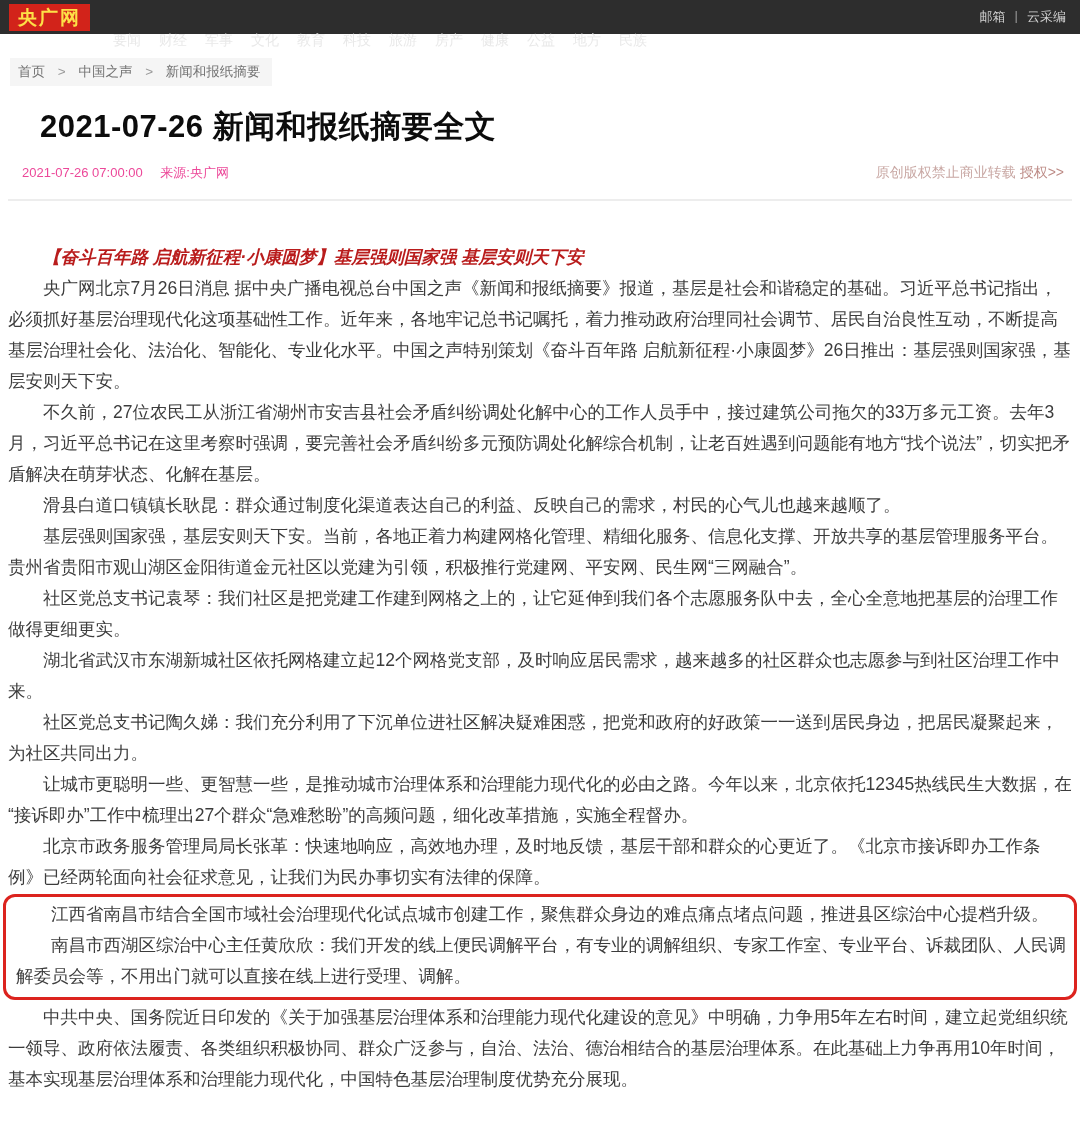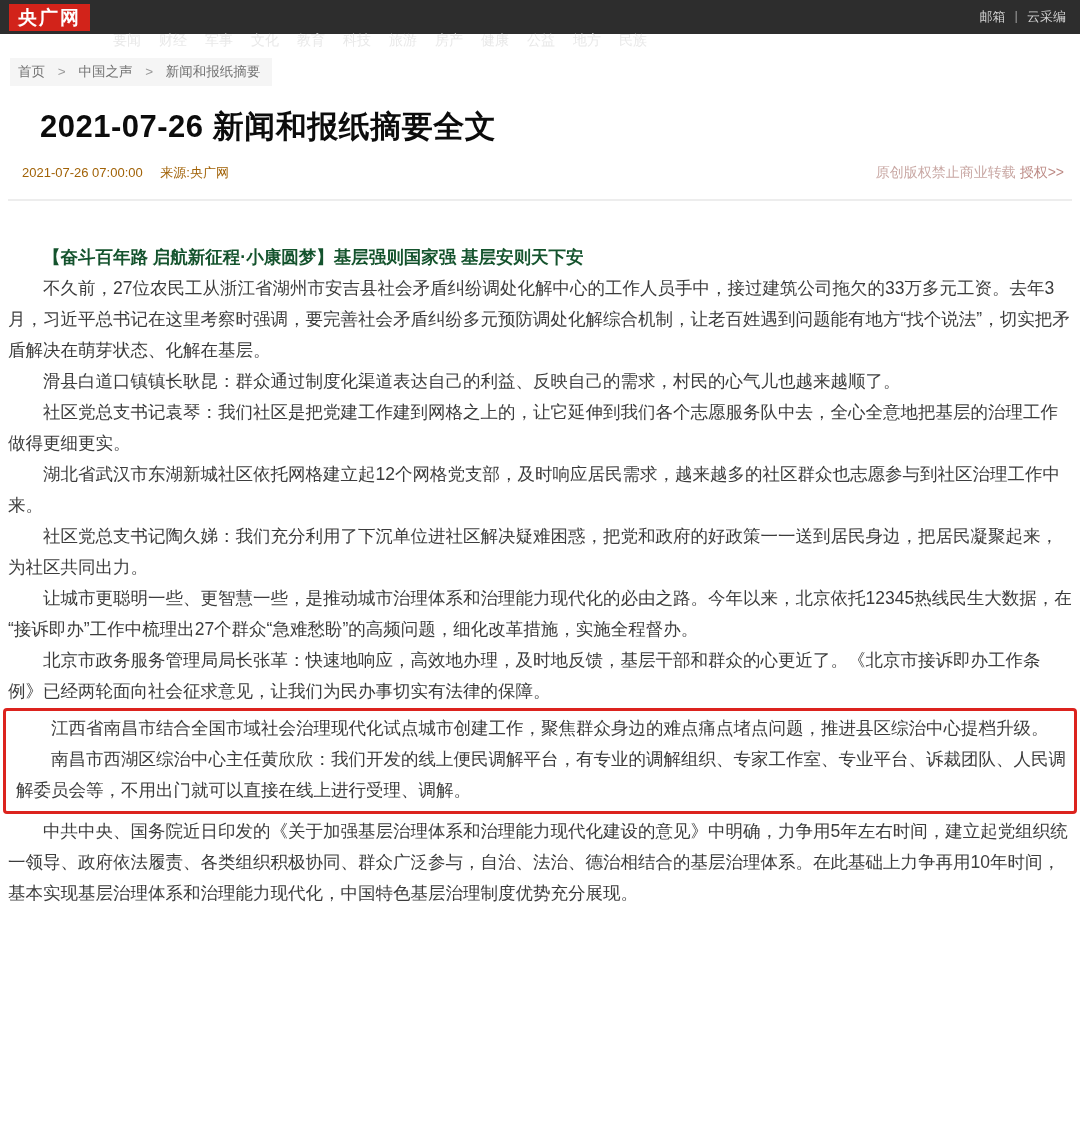--- a/index.html
+++ b/index.html
@@ -10,21 +10,21 @@
     overflow:hidden;
   }
 
   
   .navbar {
     height:34px; background:#2d2d2d;
     display:flex; align-items:center;
     padding:0 14px 0 9px;
   }
   .logo {
-    background:#d2231a; color:#ffffff; font-weight:bold;
+    background:#d2231a; color:#fde047; font-weight:bold;
     font-size:19px; line-height:27px; padding:0 9px;
     letter-spacing:2px; cursor:pointer; flex:0 0 auto;
   }
   .nav-items { display:flex; margin-left:14px; }
   .nav-item {
     color:#e9e9e9; font-size:14px; padding:0 9px;
     cursor:pointer; white-space:nowrap;margin-top:47px;
   }
   .navbar-right { margin-left:auto; display:flex; align-items:center; }
   .nav-right-item { display:flex; align-items:flex-start; color:#d2d2d2; font-size:13px; cursor:pointer; }
@@ -43,39 +43,39 @@
 
   
   .article-title {
     font-size:31px; font-weight:bold; color:#0c0c0c;
     margin:20px 0 0; padding-left:40px; letter-spacing:0.5px;
   }
   .meta-row {
     display:flex; justify-content:space-between; align-items:flex-end;
     padding:16px 16px 0 22px;
   }
-  .meta-left { font-size:13px; color:#a16207; }
+  .meta-left { font-size:13px; color:#ec4899; }
   .source-label { margin-left:14px; }
   .meta-right { font-size:14px; color:#c9a8a4; }
   .license-link { color:#bd8b86; cursor:pointer; }
   .divider { border-bottom:2px solid #ededed; margin:17px 8px 0; }
 
   
   .article-body {
     padding:41px 8px 0; font-size:17.5px; line-height:31px;
     color:#3c3c3c;
   }
   .section-heading {
-    color:#14532d; font-weight:bold; font-size:17.5px;
-    text-indent:2em; margin:0 0 5px;
+    color:#b91c1c; font-weight:bold; font-size:17.5px;
+    text-indent:2em; margin:0 0 5px;font-style:italic;
   }
   .article-body p { margin:0; text-indent:2em; }
 
   .highlight-box {
-    border:3px solid #dc231e; border-radius:4px;
+    border:3px solid #dc231e; border-radius:12px;
     margin:1px -5px 2px; padding:2px 8px 5px 10px;
   }
 </style>
 </head>
 <body>
 
 <div class="navbar">
   <div class="logo">央广网</div>
   <div class="nav-items">
 
@@ -151,27 +151,29 @@
   </div>
 </div>
 
 <div class="divider"></div>
 
 <div class="article-body">
   <p class="section-heading">【奋斗百年路 启航新征程·小康圆梦】基层强则国家强 基层安则天下安</p>
 
   <div>
 
+      <p>央广网北京7月26日消息 据中央广播电视总台中国之声《新闻和报纸摘要》报道，基层是社会和谐稳定的基础。习近平总书记指出，必须抓好基层治理现代化这项基础性工作。近年来，各地牢记总书记嘱托，着力推动政府治理同社会调节、居民自治良性互动，不断提高基层治理社会化、法治化、智能化、专业化水平。中国之声特别策划《奋斗百年路 启航新征程·小康圆梦》26日推出：基层强则国家强，基层安则天下安。</p>
 
       <p>不久前，27位农民工从浙江省湖州市安吉县社会矛盾纠纷调处化解中心的工作人员手中，接过建筑公司拖欠的33万多元工资。去年3月，习近平总书记在这里考察时强调，要完善社会矛盾纠纷多元预防调处化解综合机制，让老百姓遇到问题能有地方“找个说法”，切实把矛盾解决在萌芽状态、化解在基层。</p>
 
 
 
       <p>滑县白道口镇镇长耿昆：群众通过制度化渠道表达自己的利益、反映自己的需求，村民的心气儿也越来越顺了。</p>
 
+      <p>基层强则国家强，基层安则天下安。当前，各地正着力构建网格化管理、精细化服务、信息化支撑、开放共享的基层管理服务平台。贵州省贵阳市观山湖区金阳街道金元社区以党建为引领，积极推行党建网、平安网、民生网“三网融合”。</p>
 
       <p>社区党总支书记袁琴：我们社区是把党建工作建到网格之上的，让它延伸到我们各个志愿服务队中去，全心全意地把基层的治理工作做得更细更实。</p>
 
       <p>湖北省武汉市东湖新城社区依托网格建立起12个网格党支部，及时响应居民需求，越来越多的社区群众也志愿参与到社区治理工作中来。</p>
 
       <p>社区党总支书记陶久娣：我们充分利用了下沉单位进社区解决疑难困惑，把党和政府的好政策一一送到居民身边，把居民凝聚起来，为社区共同出力。</p>
 
       <p>让城市更聪明一些、更智慧一些，是推动城市治理体系和治理能力现代化的必由之路。今年以来，北京依托12345热线民生大数据，在“接诉即办”工作中梳理出27个群众“急难愁盼”的高频问题，细化改革措施，实施全程督办。</p>
 
       <p>北京市政务服务管理局局长张革：快速地响应，高效地办理，及时地反馈，基层干部和群众的心更近了。《北京市接诉即办工作条例》已经两轮面向社会征求意见，让我们为民办事切实有法律的保障。</p>

